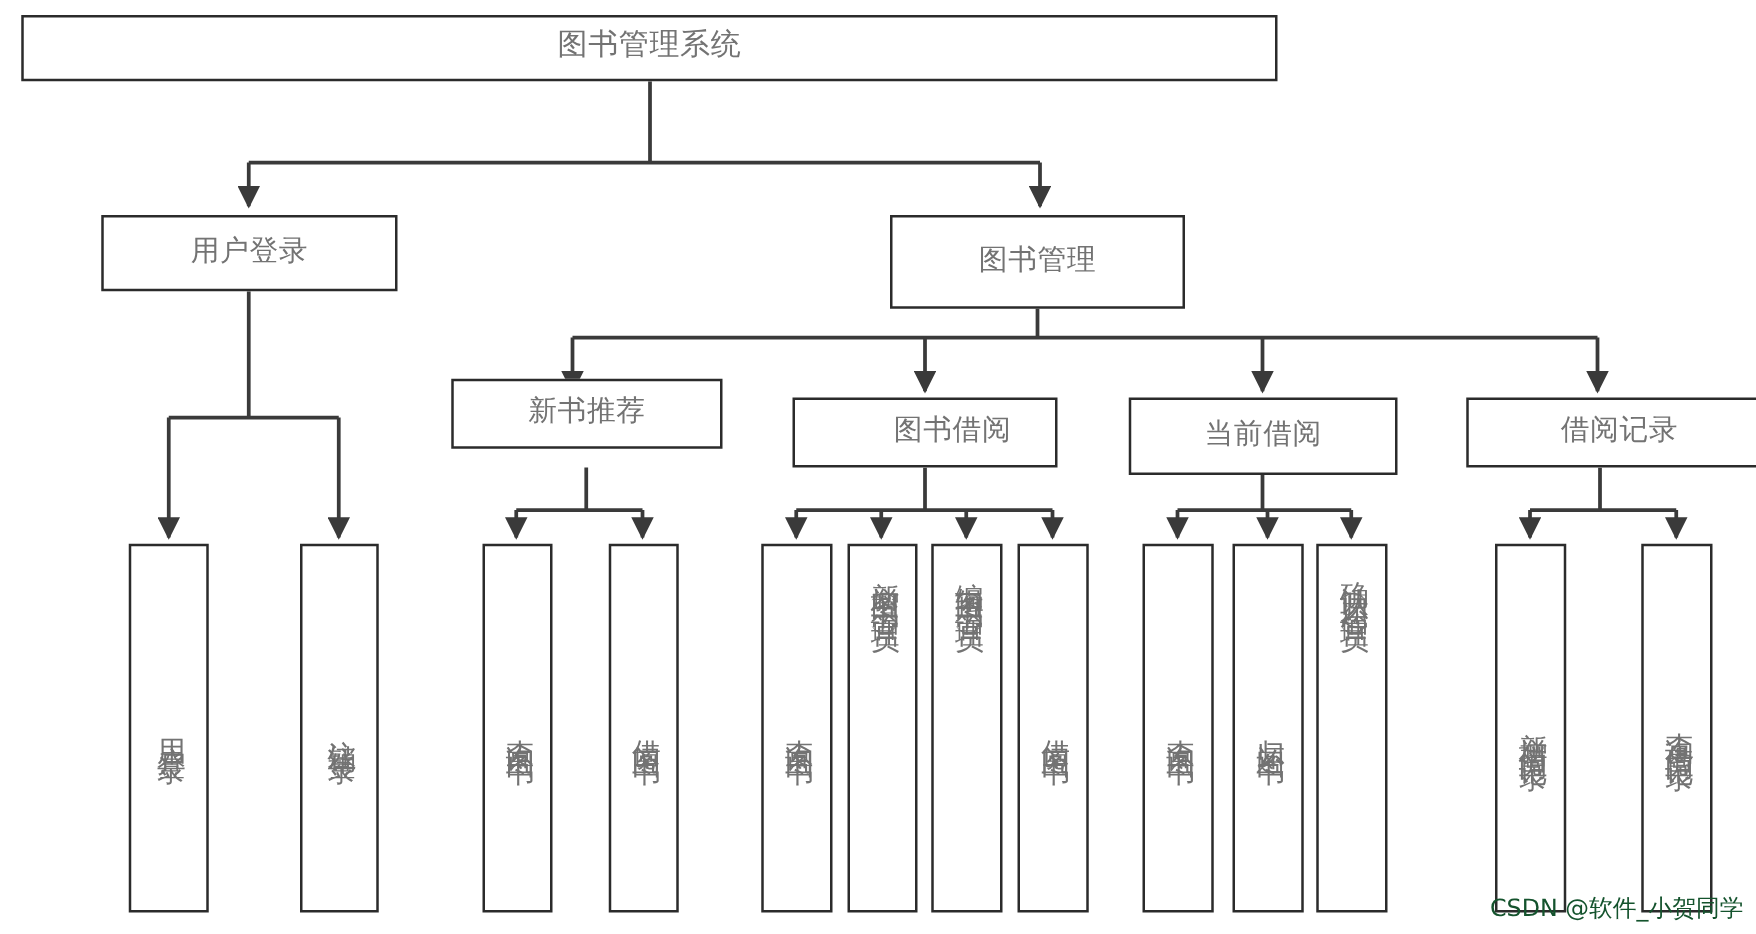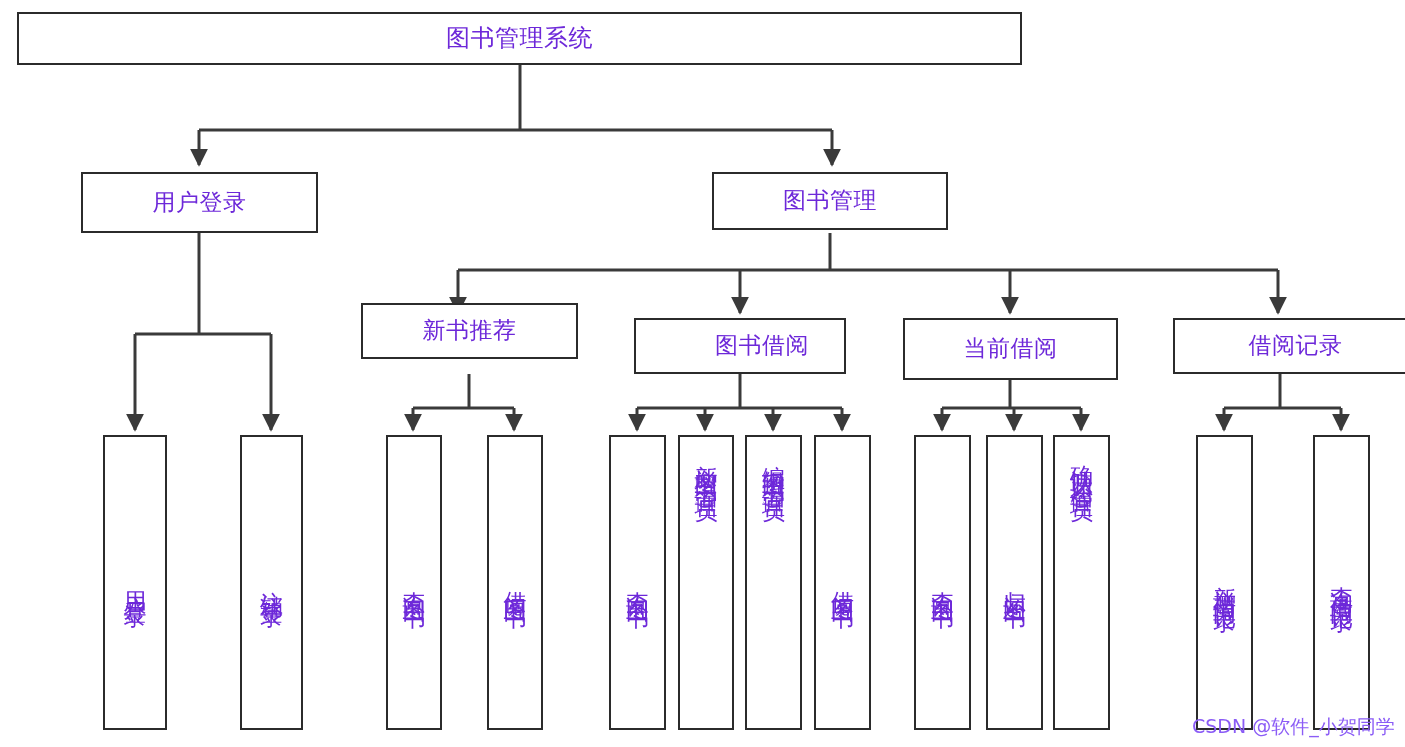--- a/index.html
+++ b/index.html
@@ -29,25 +29,26 @@
     position: absolute;
     box-sizing: border-box;
     background: #ffffff;
     border: 2px solid #2b2b2b;
     display: flex;
     align-items: center;
     justify-content: center;
     z-index: 2;
   }
   .node-label {
-    color: #6d28d9;
+    color: #737373;
     letter-spacing: 0.5px;
     line-height: 1.18;
     text-align: center;
     white-space: nowrap;
+    font-family: Liberation Mono, monospace;
   }
   
   .node.h .node-label {
     font-size: 23px;
   }
   #node-root .node-label {
     font-size: 24px;
   }
   
   .node.v {
@@ -66,21 +67,21 @@
   
   .node.v.centered {
     align-items: center;
     padding-top: 0;
   }
   #watermark {
     position: absolute;
     left: 1192px;
     top: 714px;
     font-size: 19px;
-    color: #8b5cf6;
+    color: #14532d;
     white-space: nowrap;
     z-index: 5;
     font-family: "DejaVu Sans", "Liberation Sans", sans-serif;
   }
 </style>
 </head>
 <body>
 
 <div id="diagram-root">
 
@@ -134,21 +135,21 @@
     </g>
   </svg>
 
   <div class="node h" id="node-root" style="left:17px; top:12px; width:1005px; height:53px;">
     <span class="node-label">图书管理系统</span>
   </div>
 
   <div class="node h" style="left:81px; top:172px; width:237px; height:61px;">
     <span class="node-label">用户登录</span>
   </div>
-  <div class="node h" style="left:712px; top:172px; width:236px; height:58px;">
+  <div class="node h" style="left:712px; top:172px; width:236px; height:75px;">
     <span class="node-label">图书管理</span>
   </div>
 
   <div class="node h" style="left:361px; top:303px; width:217px; height:56px;">
     <span class="node-label">新书推荐</span>
   </div>
   <div class="node h" style="left:634px; top:318px; width:212px; height:56px;padding-left:44px;">
     <span class="node-label">图书借阅</span>
   </div>
   <div class="node h" style="left:903px; top:318px; width:215px; height:62px;">

